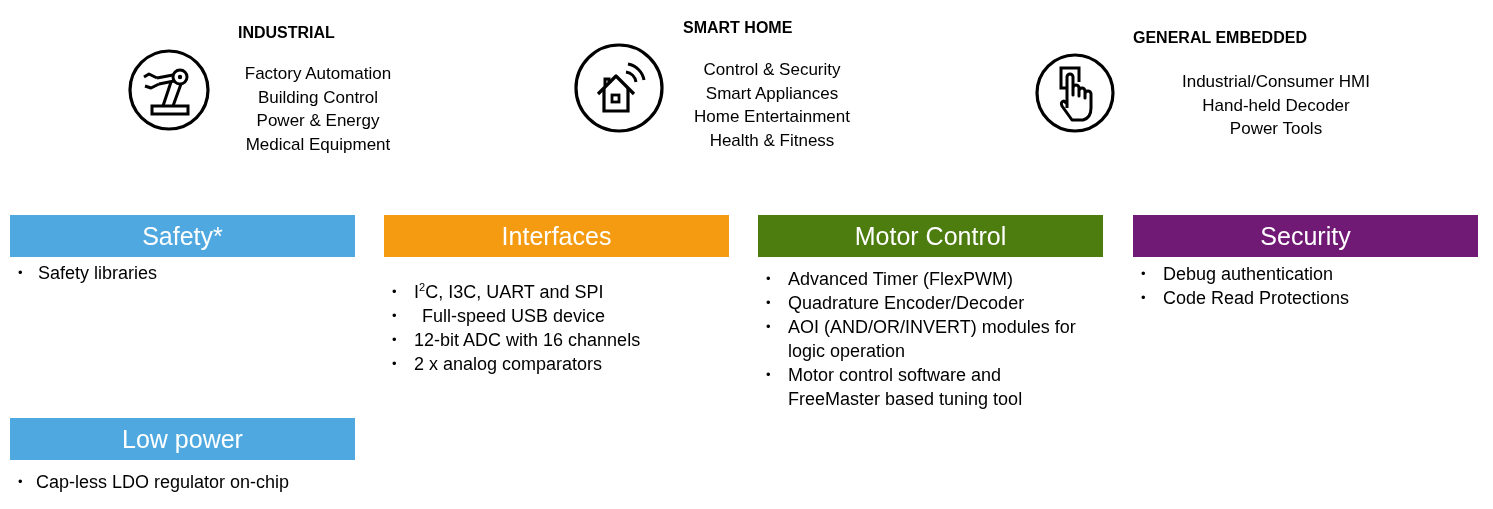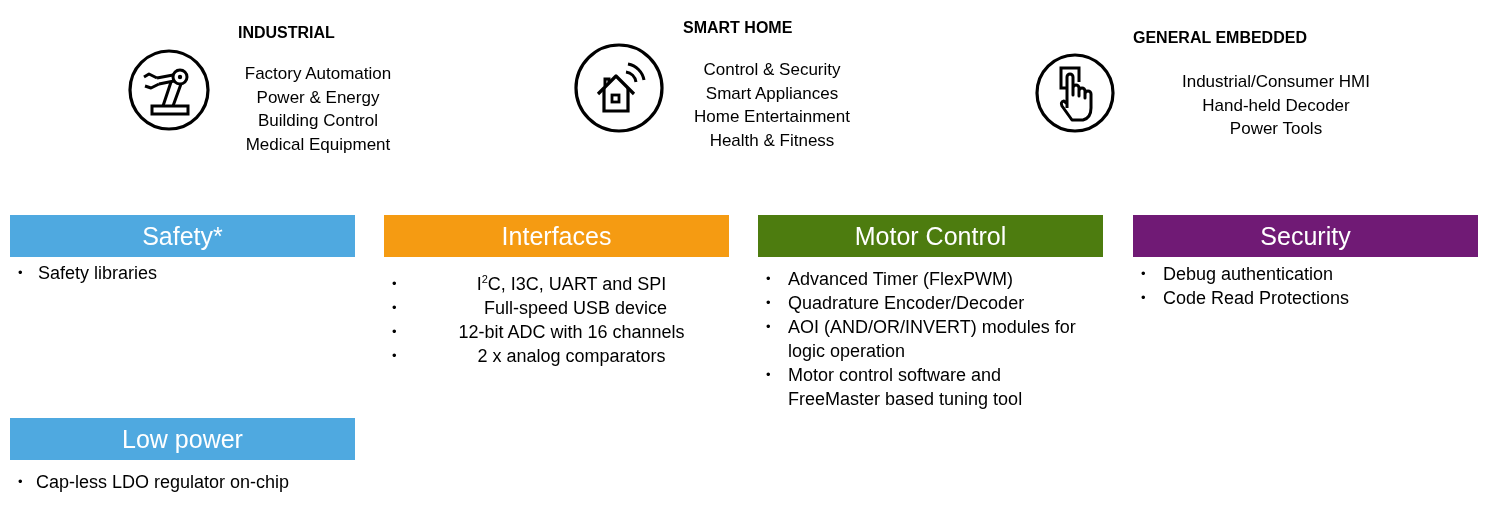--- a/index.html
+++ b/index.html
@@ -27,22 +27,22 @@
     <rect x="25" y="58" width="36" height="8" fill="none" stroke="#000" stroke-width="3"></rect>
     <path d="M36 58 L44 34 M46 58 L54 36" fill="none" stroke="#000" stroke-width="3"></path>
     <circle cx="53" cy="29" r="7" fill="none" stroke="#000" stroke-width="3"></circle>
     <circle cx="53" cy="29" r="2.2" fill="#000"></circle>
     <path d="M46 27 L30 30 M47 33 L32 36" fill="none" stroke="#000" stroke-width="3"></path>
     <path d="M30 30 L22 26 L17 29 M32 36 L24 40 L18 38" fill="none" stroke="#000" stroke-width="3" stroke-linejoin="round"></path>
   </svg>
   <div class="title" style="left:238px;top:24px;">INDUSTRIAL</div>
   <div class="list" style="left:232px;top:62px;width:172px;">
     <div>Factory Automation</div>
+    <div>Building Control</div>
     <div>Power &amp; Energy</div>
-    <div>Building Control</div>
     <div>Medical Equipment</div>
   </div>
 </div>
 
 <div class="market" style="left:0;top:0;">
   <svg class="icon" style="left:573px;top:42px;" width="92" height="92" viewBox="0 0 92 92">
     <circle cx="46" cy="46" r="43" fill="none" stroke="#000" stroke-width="3.2"></circle>
     <path d="M25 52 L43 34 L61 52" fill="none" stroke="#000" stroke-width="3.2" stroke-linejoin="round"></path>
     <path d="M31 46 V69 H55 V46" fill="none" stroke="#000" stroke-width="3.2"></path>
     <path d="M32 44 V37 H36 V40" fill="none" stroke="#000" stroke-width="3"></path>
@@ -75,21 +75,21 @@
 
 <div class="feature" style="left:10px;top:215px;">
   <div class="bar" style="background:#4FA9E0;">Safety*</div>
   <ul style="margin-top:4px;">
     <li style="padding-left:28px;">Safety libraries</li>
   </ul>
 </div>
 
 <div class="feature" style="left:384px;top:215px;">
   <div class="bar" style="background:#F59B12;">Interfaces</div>
-  <ul style="margin-top:15px;text-align:center;">
+  <ul style="margin-top:23px;">
     <li>I<sup>2</sup>C, I3C, UART and SPI</li>
     <li style="padding-left:38px;"> Full-speed USB device</li>
     <li>12-bit ADC with 16 channels</li>
     <li>2 x analog comparators</li>
   </ul>
 </div>
 
 <div class="feature" style="left:758px;top:215px;">
   <div class="bar" style="background:#4d7c0f;">Motor Control</div>
   <ul style="margin-top:10px;">

